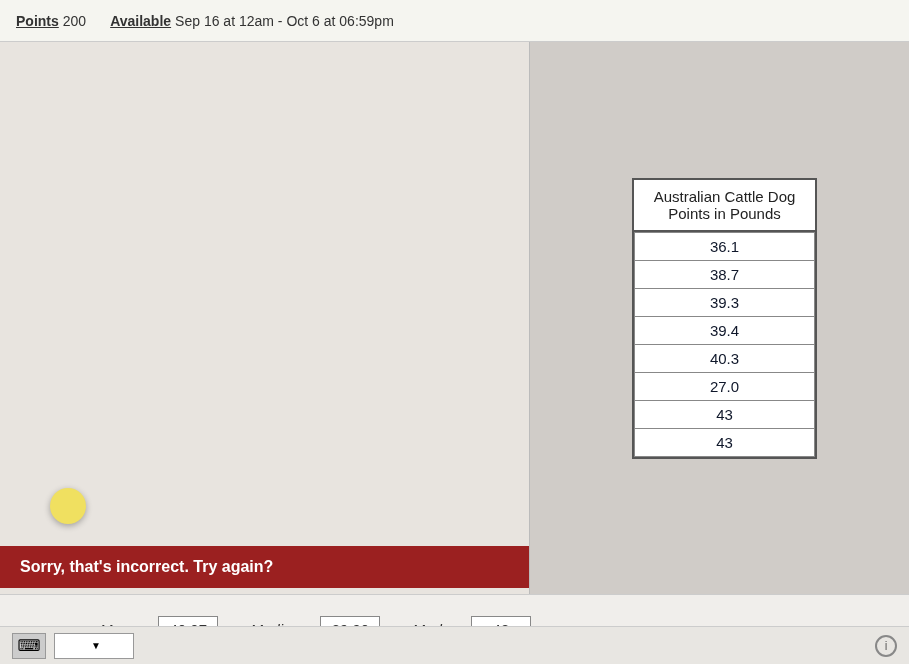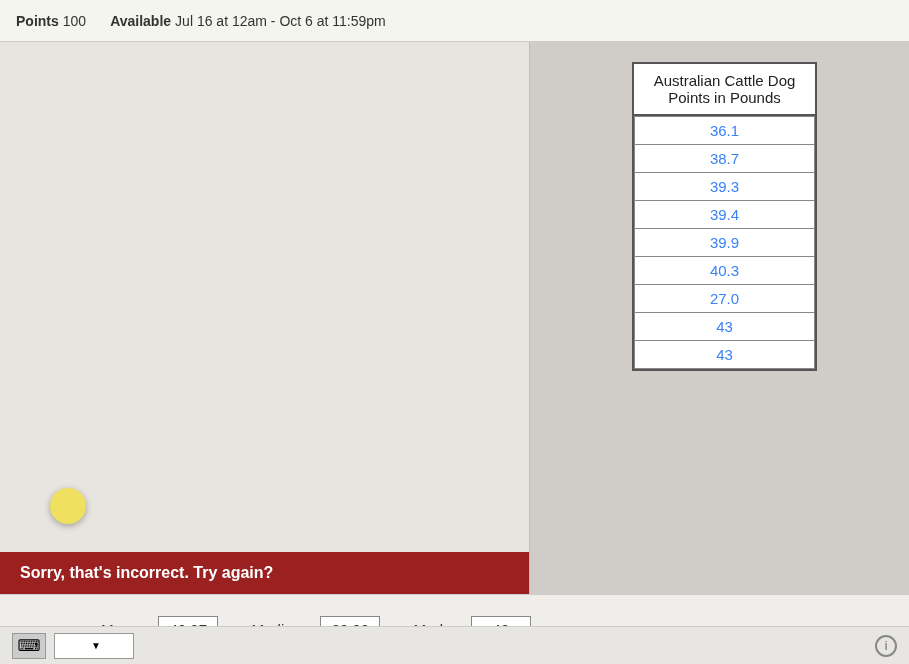--- a/index.html
+++ b/index.html
@@ -28,20 +28,21 @@
     }
     .header-item {
       font-size: 14px;
       color: #333;
       display: flex;
       align-items: center;
       gap: 4px;
     }
     .header-item .label {
       font-weight: bold;
+      text-decoration: underline;
     }
     .header-item .value {
       font-weight: normal;
     }
     .header-item .bold-val {
       font-weight: bold;
     }
 
     
     .main-content {
@@ -73,21 +74,21 @@
       background: #f0e060;
       border-radius: 50%;
       box-shadow: 0 2px 6px rgba(0,0,0,0.3);
     }
 
     
     .right-panel {
       flex: 1;
       padding: 20px 20px 20px 30px;
       display: flex;
-      align-items: flex-start;
+      align-items: center;
       justify-content: center;
     }
 
     
     .data-table-container {
       background: white;
       border: 2px solid #555;
     }
     .data-table-title {
       text-align: center;
@@ -100,21 +101,21 @@
     }
     .data-table {
       width: 100%;
       border-collapse: collapse;
     }
     .data-table td {
       text-align: center;
       padding: 5px 40px;
       border: 1px solid #888;
       font-size: 15px;
-      color: #3b82f6;
+      color: #0f172a;
       background: white;
     }
 
     
     .error-banner {
       background: #9b2020;
       color: white;
       font-weight: bold;
       font-size: 16px;
       padding: 12px 20px;
@@ -212,39 +213,39 @@
       color: #666;
       margin-left: auto;
     }
   </style>
 </head>
 <body>
 
 <div class="header-bar">
   <div class="header-item">
     <span class="label">Points</span>
-    <span class="value">100</span>
+    <span class="value">200</span>
   </div>
   <div class="header-item">
     <span class="label bold-val">Available</span>
-    <span class="value">Jul 16 at 12am - Oct 6 at 11:59pm</span>
+    <span class="value">Sep 16 at 12am - Oct 6 at 06:59pm</span>
   </div>
 </div>
 
 <div class="main-content">
 
   <div style="position: relative; flex: 1; display: flex; flex-direction: column;">
 
     <div style="display: flex; flex: 1; position: relative;">
 
       <div class="left-panel">
 
         <div class="hint-circle"></div>
 
-        <div class="error-banner" style="position:absolute; bottom:0; left:0; right:0;">
+        <div class="error-banner" style="position:absolute; bottom:6px; left:0; right:0;">
           <span>Sorry, that's incorrect. Try again?</span>
         </div>
       </div>
 
       <div class="right-panel">
         <div class="data-table-container">
           <div class="data-table-title">
             <span>Australian Cattle Dog</span><br>
             <span>Points in Pounds</span>
           </div>
@@ -256,23 +257,20 @@
                 <tr>
                   <td>38.7</td>
                 </tr>
                 <tr>
                   <td>39.3</td>
                 </tr>
                 <tr>
                   <td>39.4</td>
                 </tr>
                 <tr>
-                  <td>39.9</td>
-                </tr>
-                <tr>
                   <td>40.3</td>
                 </tr>
                 <tr>
                   <td>27.0</td>
                 </tr>
                 <tr>
                   <td>43</td>
                 </tr>
                 <tr>
                   <td>43</td>

